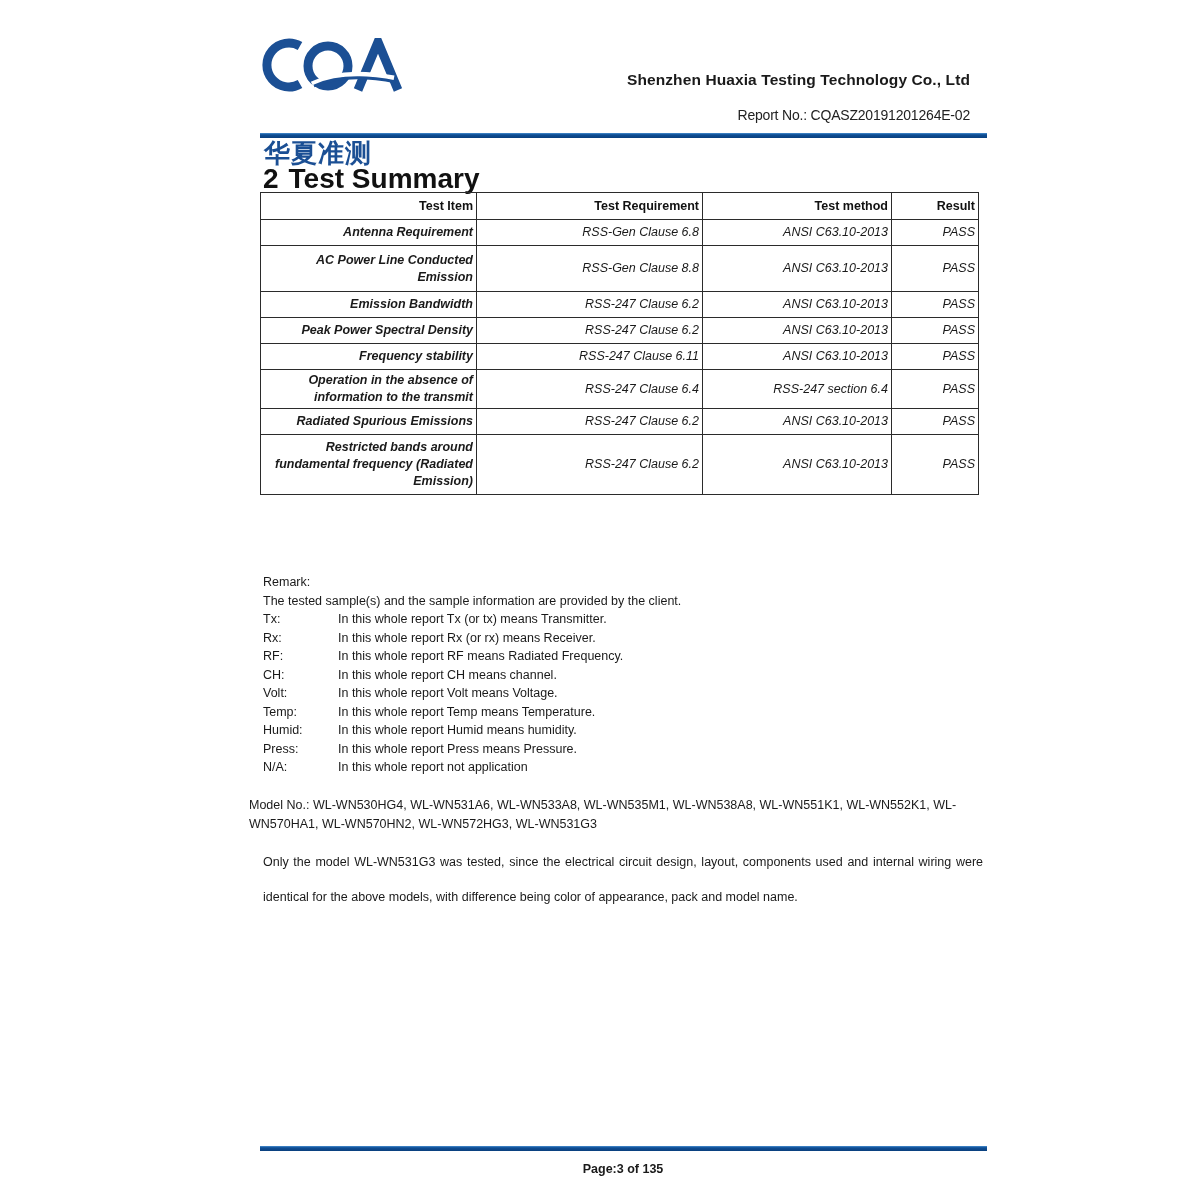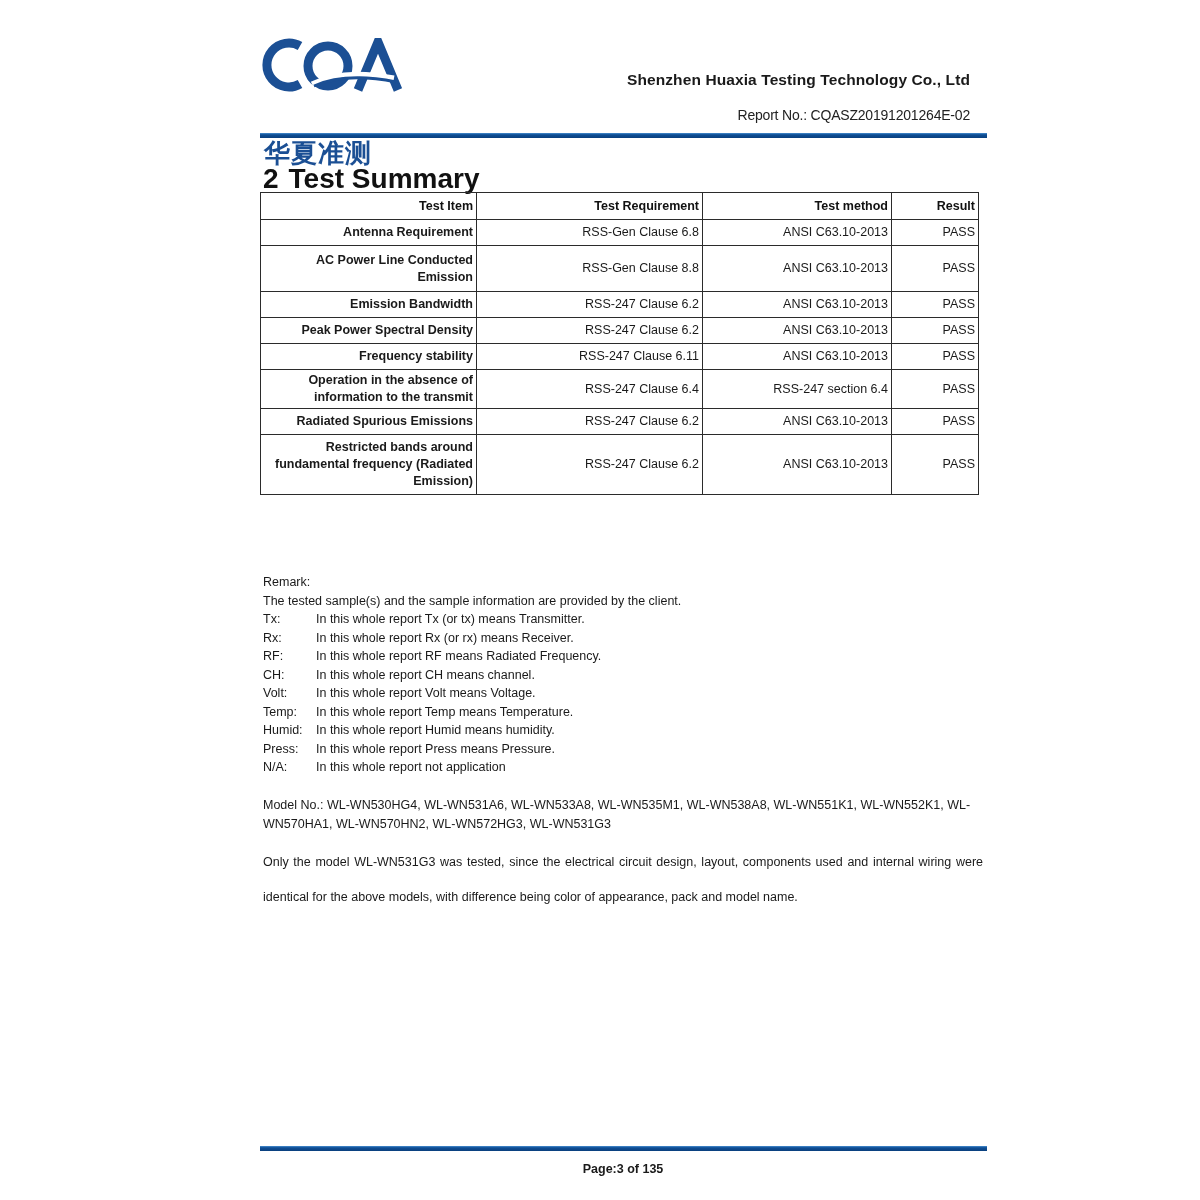--- a/index.html
+++ b/index.html
@@ -27,30 +27,30 @@
                      color: #111; white-space: nowrap; }
     .section-title .num { margin-right: 10px; }
 
     
     table.summary { position: absolute; left: 260px; top: 192px; width: 718px; border-collapse: collapse;
                     font-size: 12.5px; table-layout: fixed; }
     table.summary th, table.summary td { border: 1.6px solid #2b2b2b; text-align: right; vertical-align: middle;
                     padding: 0 3px; line-height: 17px; }
     table.summary th { font-weight: bold; height: 26px; }
     table.summary td.item { font-weight: bold; }
-    table.summary td { color: #1a1a1a; }
+    table.summary td { color: #1a1a1a; font-style: italic; }
     col.c1 { width: 216px; } col.c2 { width: 226px; } col.c3 { width: 189px; } col.c4 { width: 87px; }
     tr.h1 td { height: 25px; } tr.h2 td { height: 45px; } tr.h3 td { height: 59px; } tr.h2b td { height: 38px; }
 
     
     .remarks { position: absolute; left: 263px; top: 573px; font-size: 12.5px; line-height: 18.5px; color: #1a1a1a; }
-    .remarks .row { display: flex; white-space: nowrap; }
+    .remarks .row { display: flex; white-space: nowrap; gap: 22px; }
     .remarks .abbr { width: 53px; flex: none; }
 
-    .models { position: absolute; left: 263px; top: 796px; width: 720px; font-size: 12.5px; line-height: 18.5px; color: #1a1a1a; }
+    .models { position: absolute; left: 249px; top: 796px; width: 720px; font-size: 12.5px; line-height: 18.5px; color: #1a1a1a; }
     .note { position: absolute; left: 263px; top: 845px; width: 720px; font-size: 12.5px; line-height: 35px;
             text-align: justify; color: #1a1a1a; }
 
     .footer { position: absolute; left: 0; width: 1246px; top: 1162px; text-align: center; font-size: 12.5px;
               font-weight: bold; color: #1a1a1a; }
   </style>
 </head>
 <body>
 
 <div class="page">

